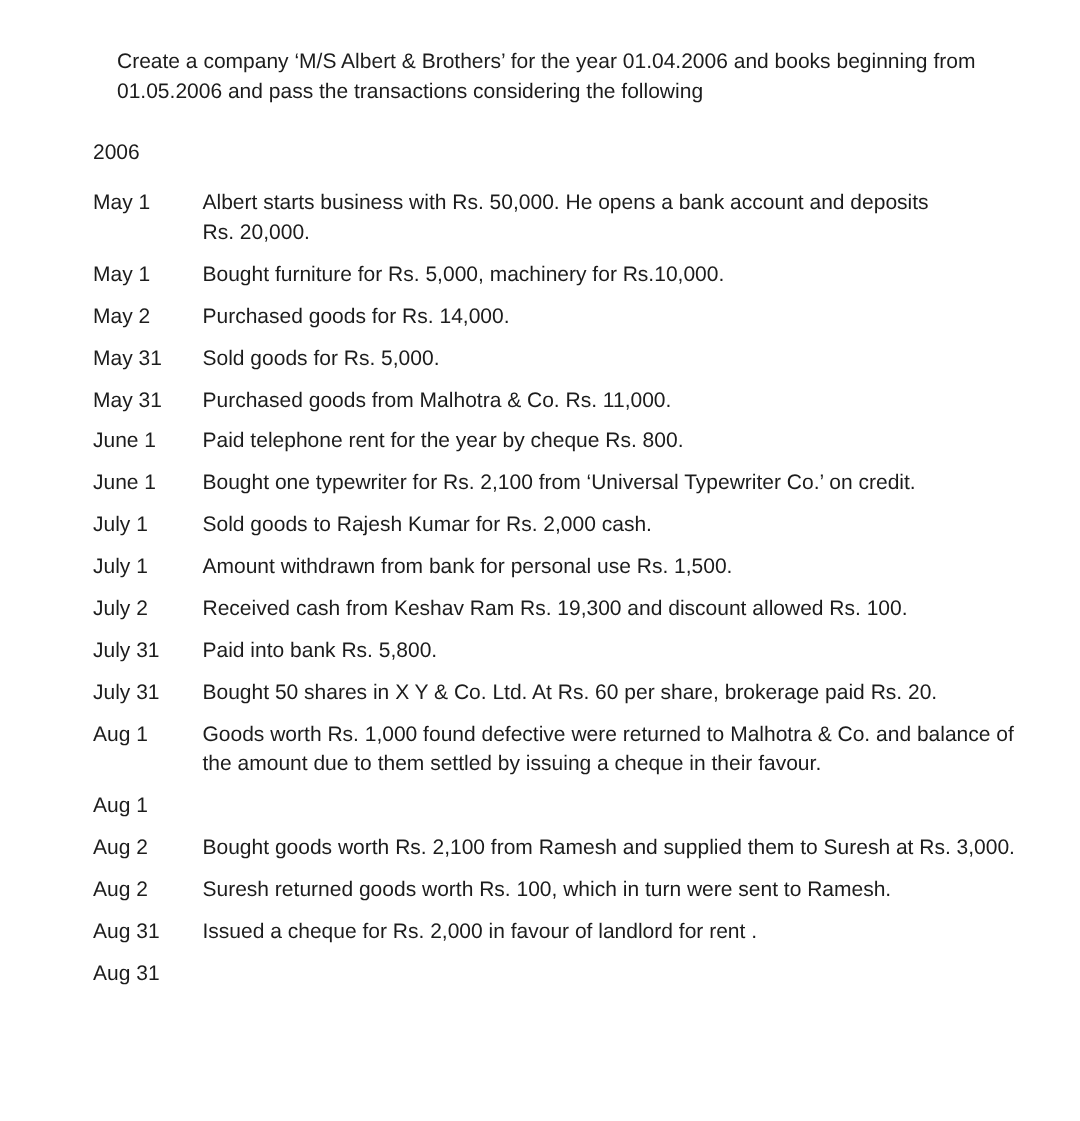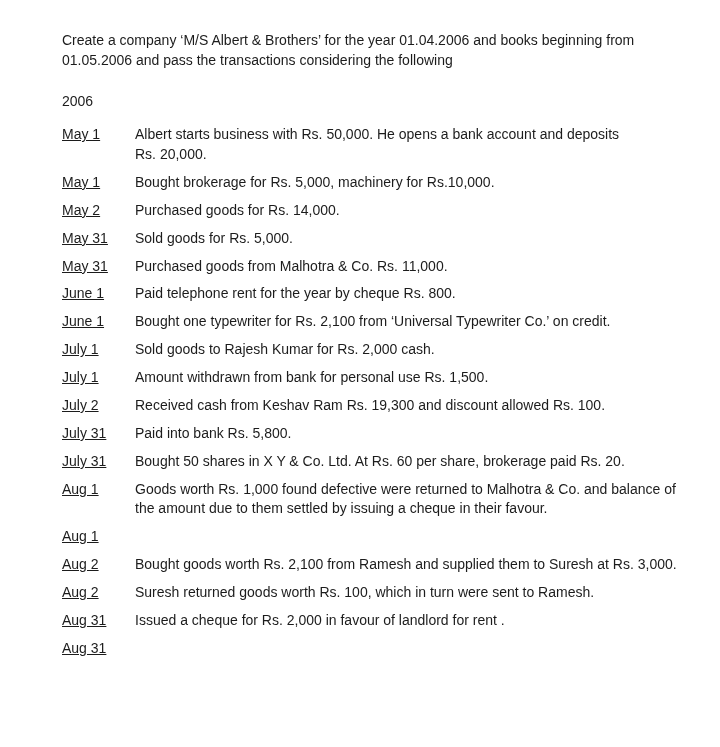--- a/index.html
+++ b/index.html
@@ -19,41 +19,40 @@
     width: 720px;
     height: 747px;
     padding: 30px 28px 16px 62px;
     background: #ffffff;
     overflow: hidden;
   }
   .intro {
     max-width: 600px;
     font-size: 14px;
     line-height: 1.45;
-    margin: 0 0 21px 0;
+    margin: 0 0 21px 16px;
   }
   .year {
     font-size: 14px;
     line-height: 1.4;
     margin: 16px 0 14px 0;
   }
   .txns {
     display: block;
   }
   .row {
     display: flex;
     align-items: flex-start;
     font-size: 14px;
     line-height: 1.42;
     margin-bottom: 8px;
   }
   .date {
     flex: 0 0 73px;
     width: 73px;
-    text-decoration: underline;
   }
   .desc {
     flex: 1 1 auto;
     max-width: 558px;
     white-space: pre-line;
   }
 </style>
 </head>
 <body>
 
@@ -64,21 +63,21 @@
 
   <div class="txns" id="txn-list">
   <div class="row">
     <div class="date">May 1</div>
     <div class="desc">Albert starts business with Rs. 50,000. He opens a bank account and deposits
 Rs. 20,000.</div>
   </div>
 
   <div class="row">
     <div class="date">May 1</div>
-    <div class="desc">Bought brokerage for Rs. 5,000, machinery for Rs.10,000.</div>
+    <div class="desc">Bought furniture for Rs. 5,000, machinery for Rs.10,000.</div>
   </div>
 
   <div class="row">
     <div class="date">May 2</div>
     <div class="desc">Purchased goods for Rs. 14,000.</div>
   </div>
 
   <div class="row">
     <div class="date">May 31</div>
     <div class="desc">Sold goods for Rs. 5,000.</div>

